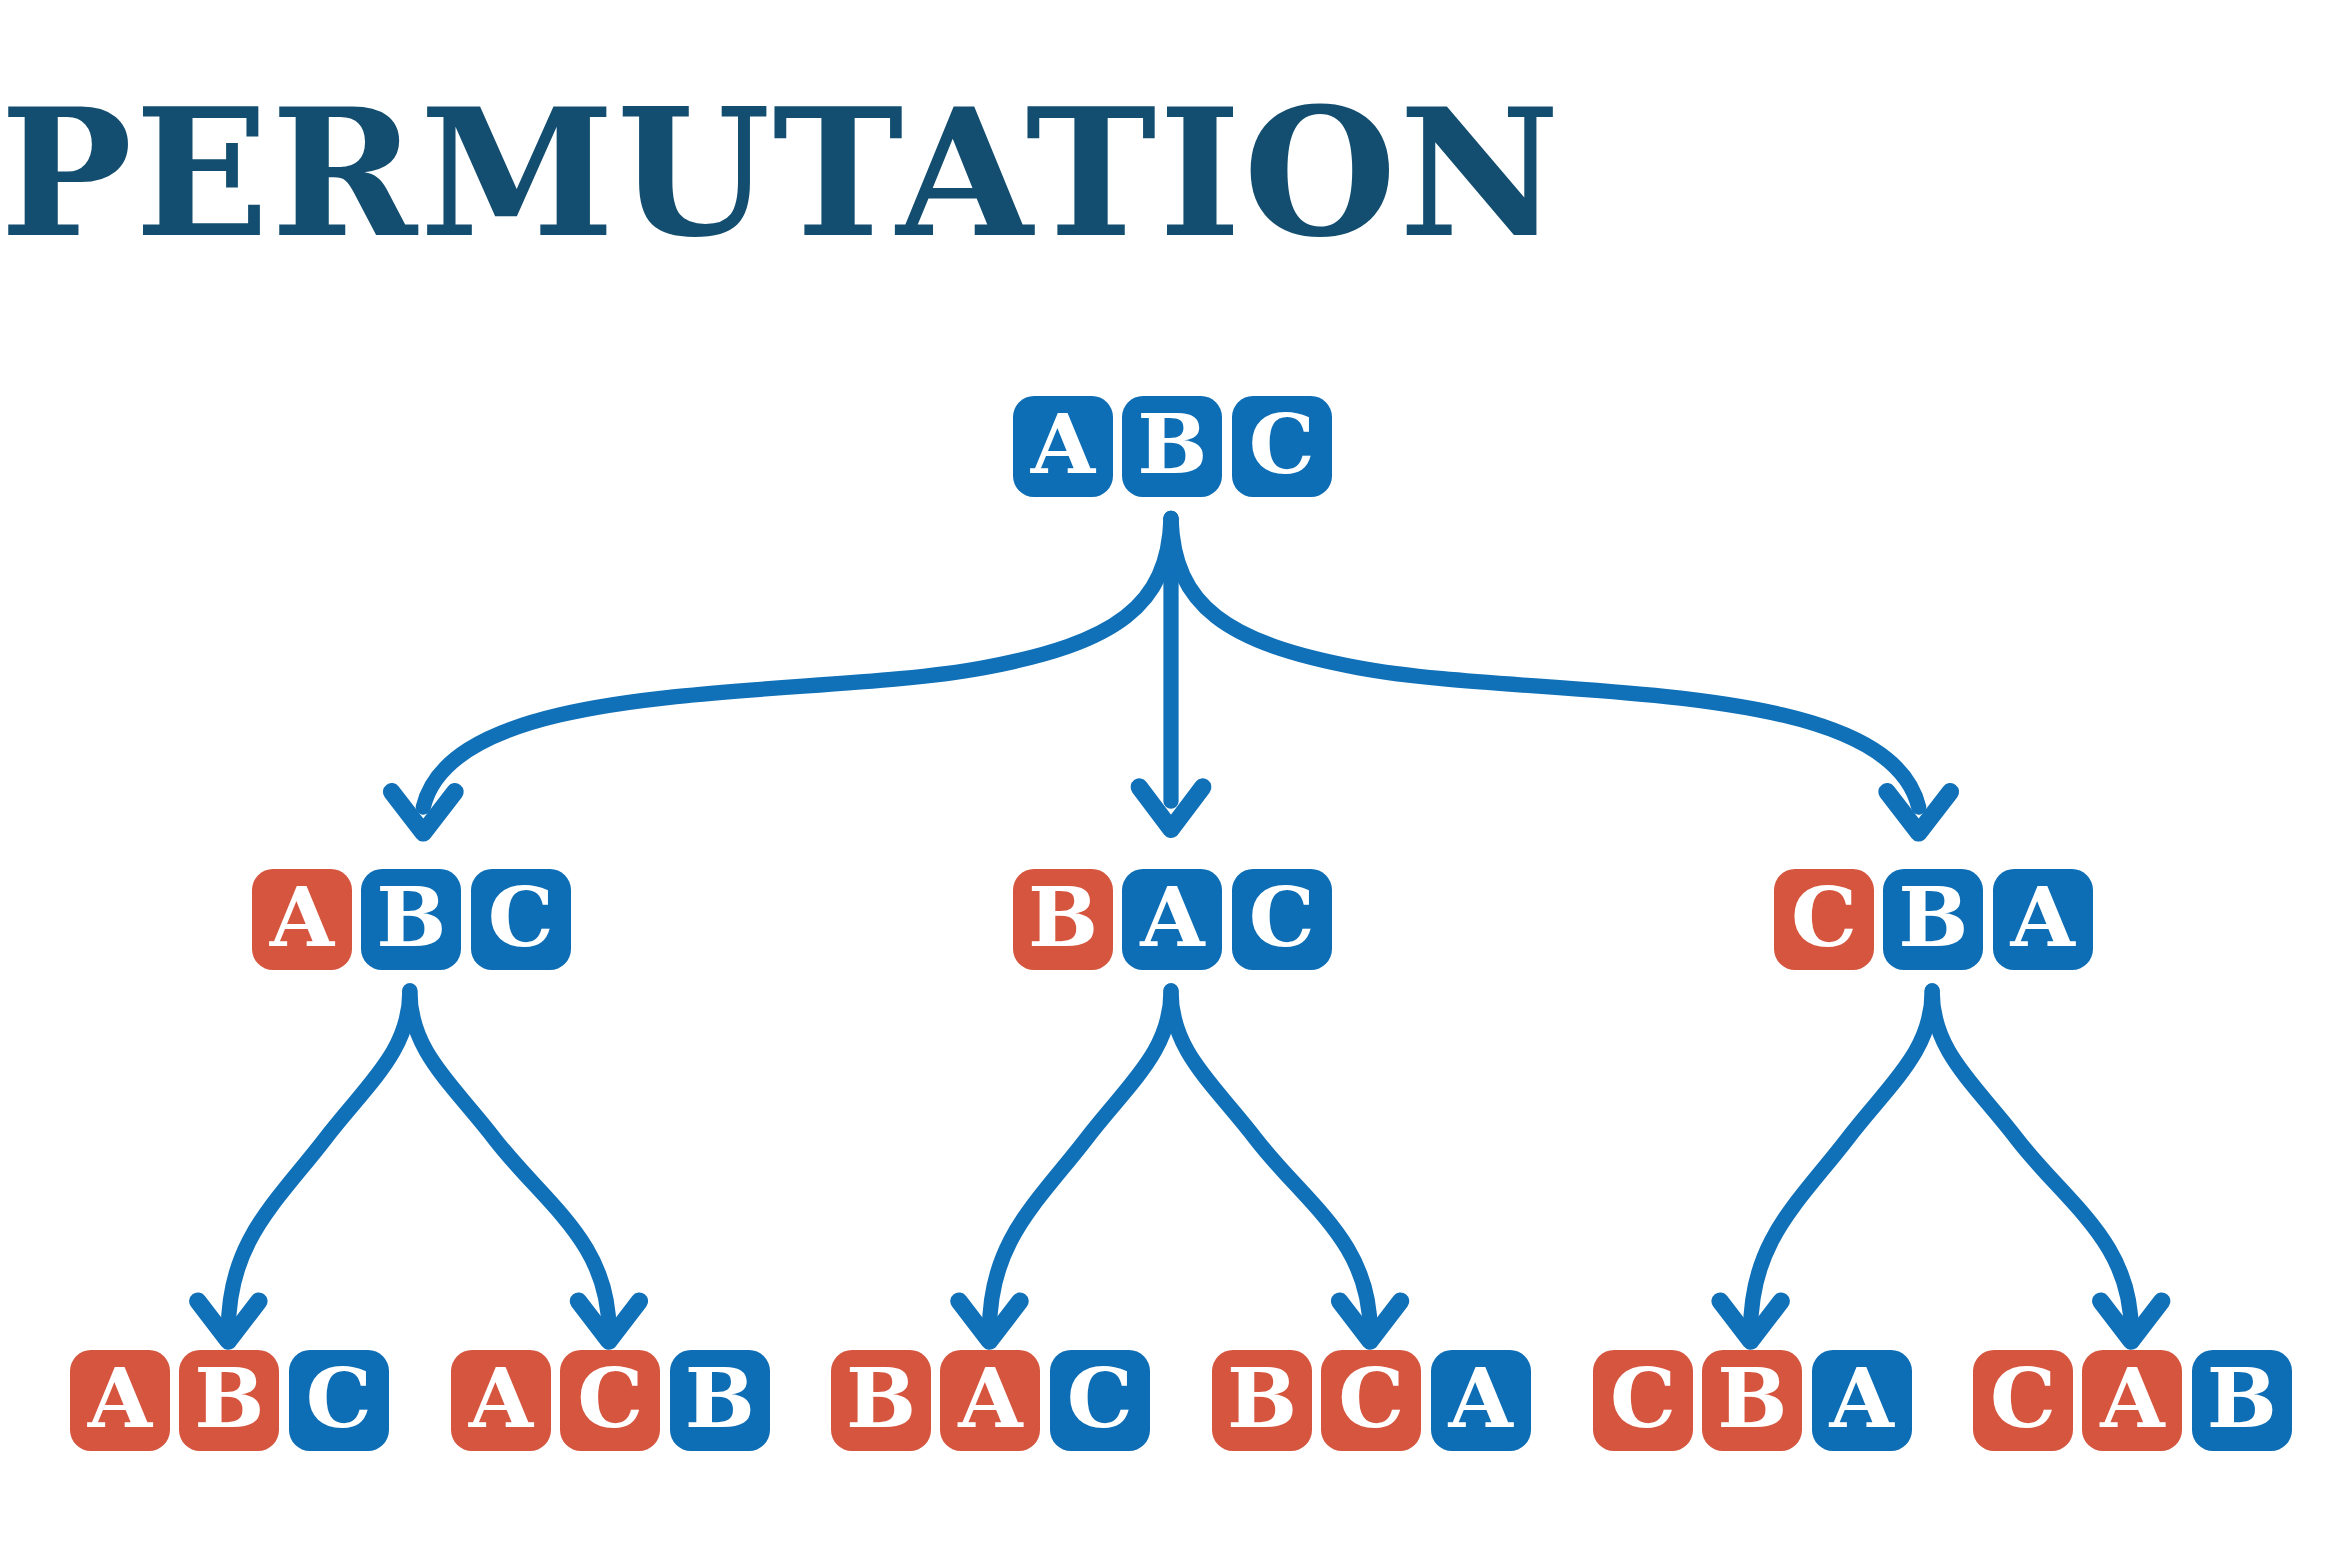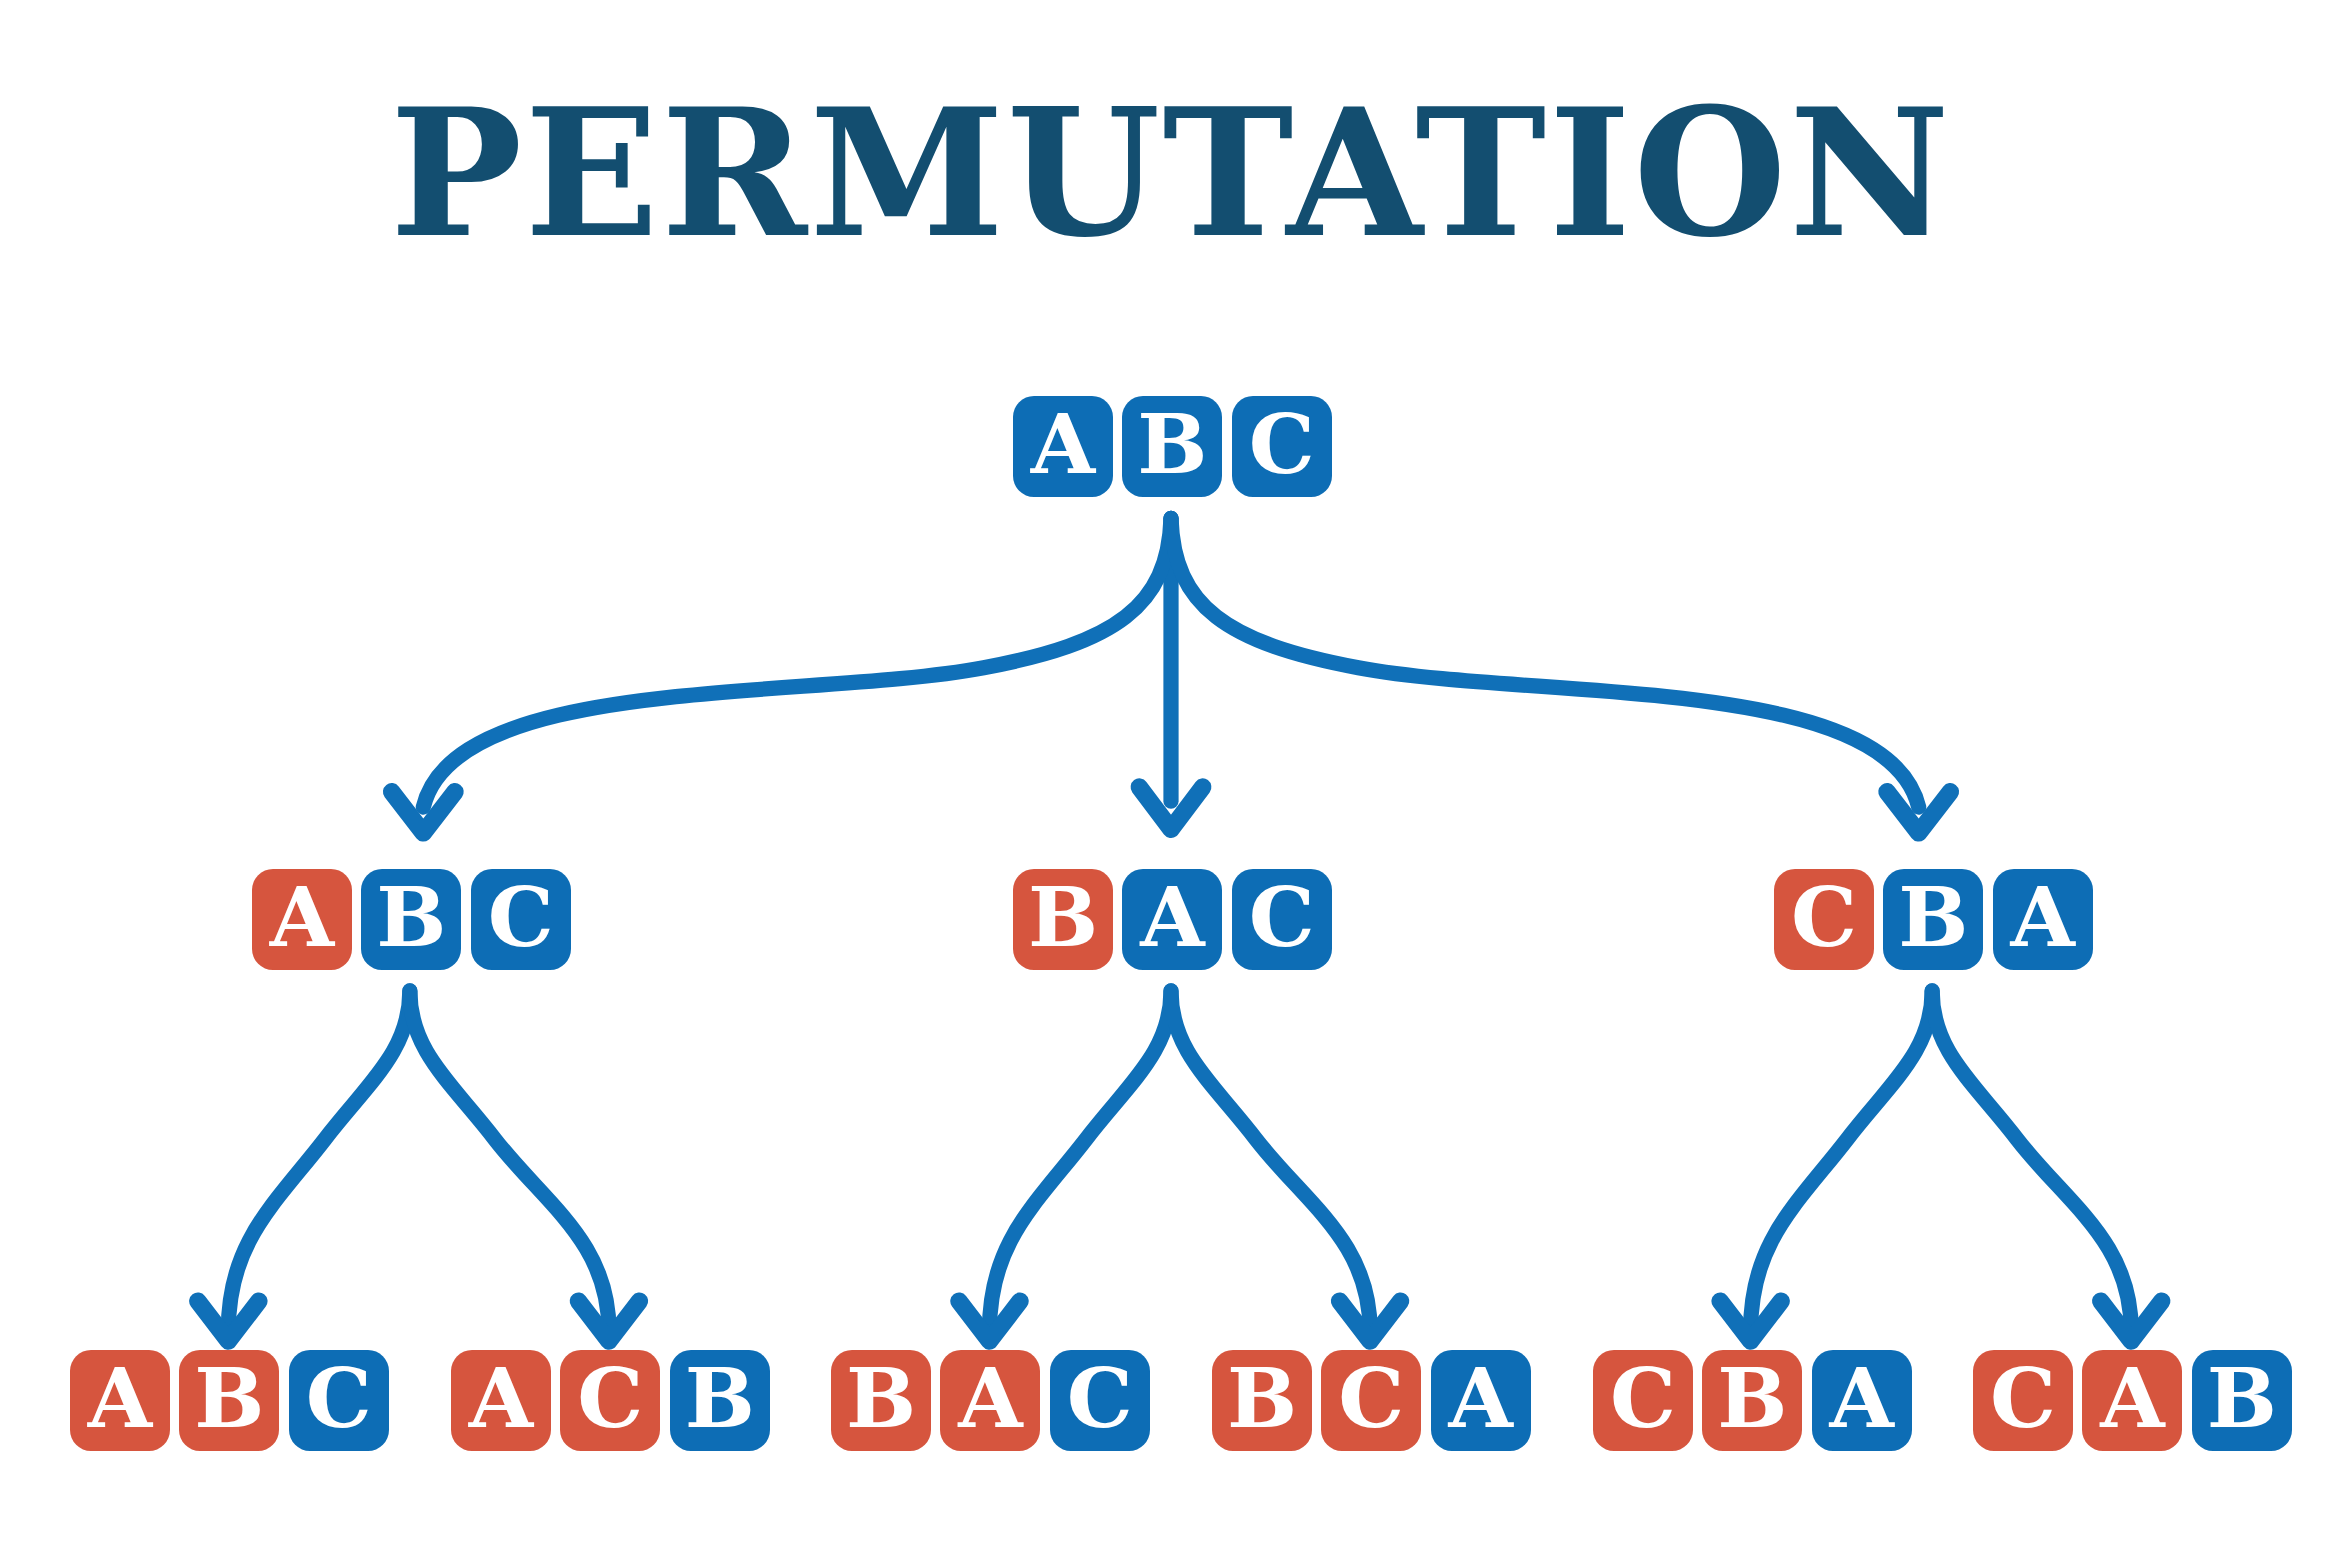--- a/index.html
+++ b/index.html
@@ -6,21 +6,21 @@
     --blue:#0d6db5; --red:#d6553e; --arrow:#1070b8; --title:#134e70; --background:#ffffff;
   }
   html,body{margin:0;padding:0;background:var(--background);}
   .canvas{
     position:relative; width:2342px; height:1562px;
     background:var(--background); overflow:hidden;
     font-family:"DejaVu Serif","Liberation Serif",serif;
   }
   .title{
     position:absolute; left:0; top:82px; width:2342px;
-    text-align:center; font-size:176px; line-height:1.05;
+    text-align:left; font-size:176px; line-height:1.05;
     font-weight:bold; letter-spacing:2.3px; color:var(--title);
     white-space:nowrap;
   }
   .node{
     position:absolute; display:flex; gap:9.4px;
   }
   .box{
     width:100px; height:101px; border-radius:21px;
     display:flex; align-items:center; justify-content:center;
     color:#ffffff; font-size:83px; font-weight:bold; line-height:1;

